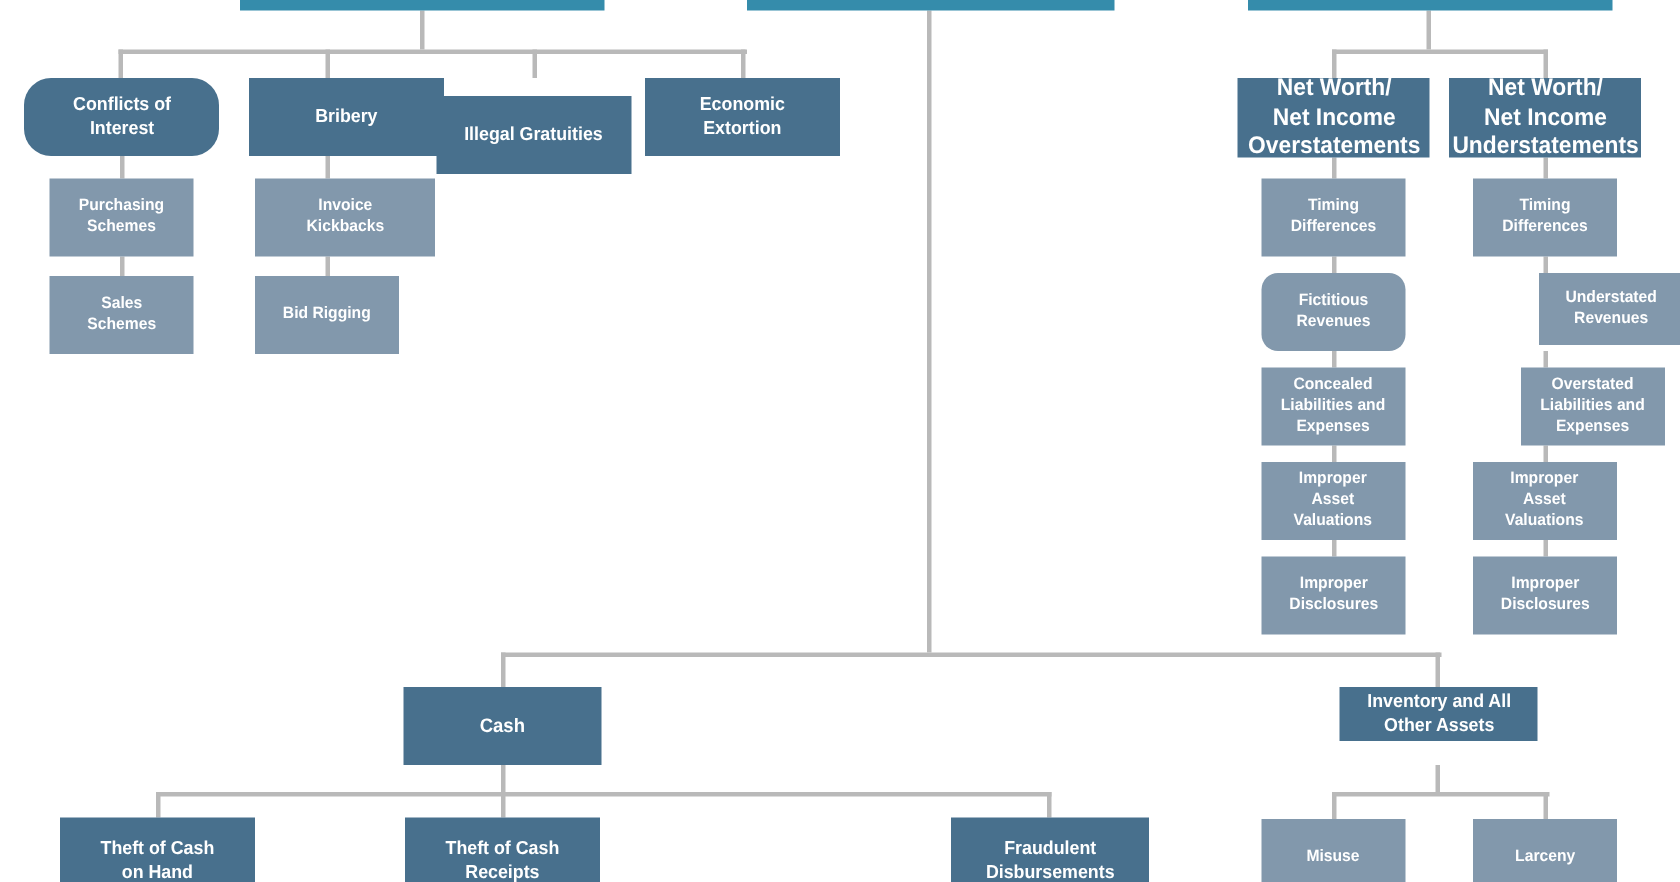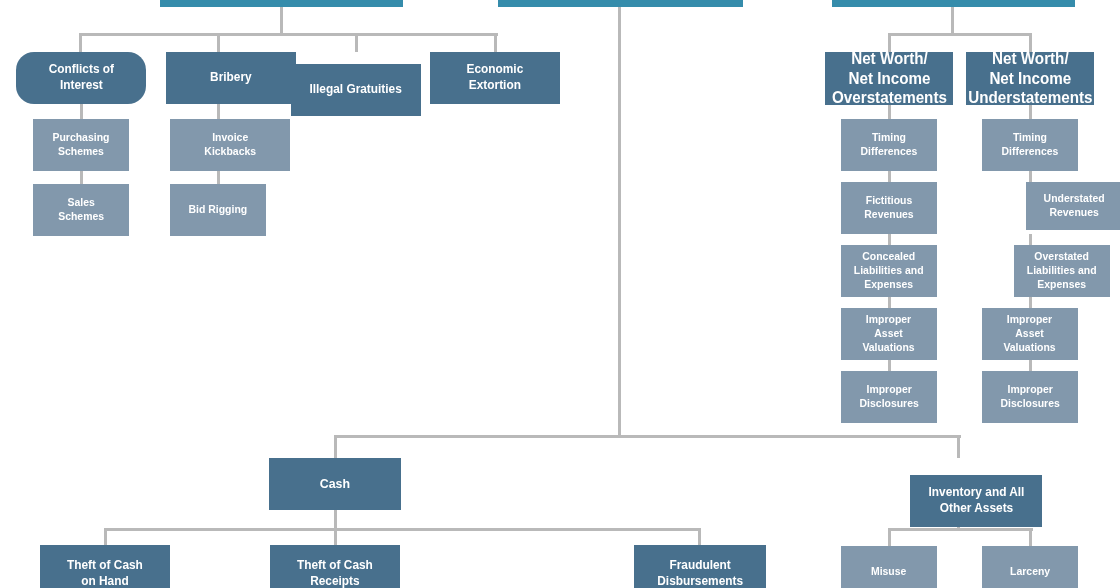--- a/index.html
+++ b/index.html
@@ -54,33 +54,33 @@
 
   #n-purchasing{left:33px;top:119px;width:96px;height:52px;}
   #n-sales{left:33px;top:184px;width:96px;height:52px;}
   #n-invoice{left:170px;top:119px;width:120px;height:52px;}
   #n-bidrigging{left:170px;top:184px;width:96px;height:52px;}
 
   #n-over{left:825px;top:52px;width:128px;height:53px;}
   #n-under{left:966px;top:52px;width:128px;height:53px;}
 
   #n-timing1{left:841px;top:119px;width:96px;height:52px;}
-  #n-fict{left:841px;top:182px;width:96px;height:52px;}
+  #n-fict{left:841px;top:182px;width:96px;height:52px;border-radius:11px;}
   #n-concealed{left:841px;top:245px;width:96px;height:52px;}
   #n-impasset1{left:841px;top:308px;width:96px;height:52px;}
   #n-impdisc1{left:841px;top:371px;width:96px;height:52px;}
 
   #n-timing2{left:982px;top:119px;width:96px;height:52px;}
   #n-underrev{left:1026px;top:182px;width:96px;height:48px;justify-content:center;}
   #n-overliab{left:982px;top:245px;width:96px;height:52px;margin-left:32px;}
   #n-impasset2{left:982px;top:308px;width:96px;height:52px;}
   #n-impdisc2{left:982px;top:371px;width:96px;height:52px;}
 
   #n-cash{left:269px;top:458px;width:132px;height:52px;font-size:13px;}
-  #n-inventory{left:893px;top:475px;width:132px;height:52px;margin-left:17px;}
+  #n-inventory{left:893px;top:458px;width:132px;height:36px;}
 
   #n-thefthand{left:40px;top:545px;width:130px;height:58px;}
   #n-theftreceipts{left:270px;top:545px;width:130px;height:58px;}
   #n-fraud{left:634px;top:545px;width:132px;height:58px;}
   #n-misuse{left:841px;top:546px;width:96px;height:52px;}
   #n-larceny{left:982px;top:546px;width:96px;height:52px;}
 </style>
 </head>
 <body>
 

